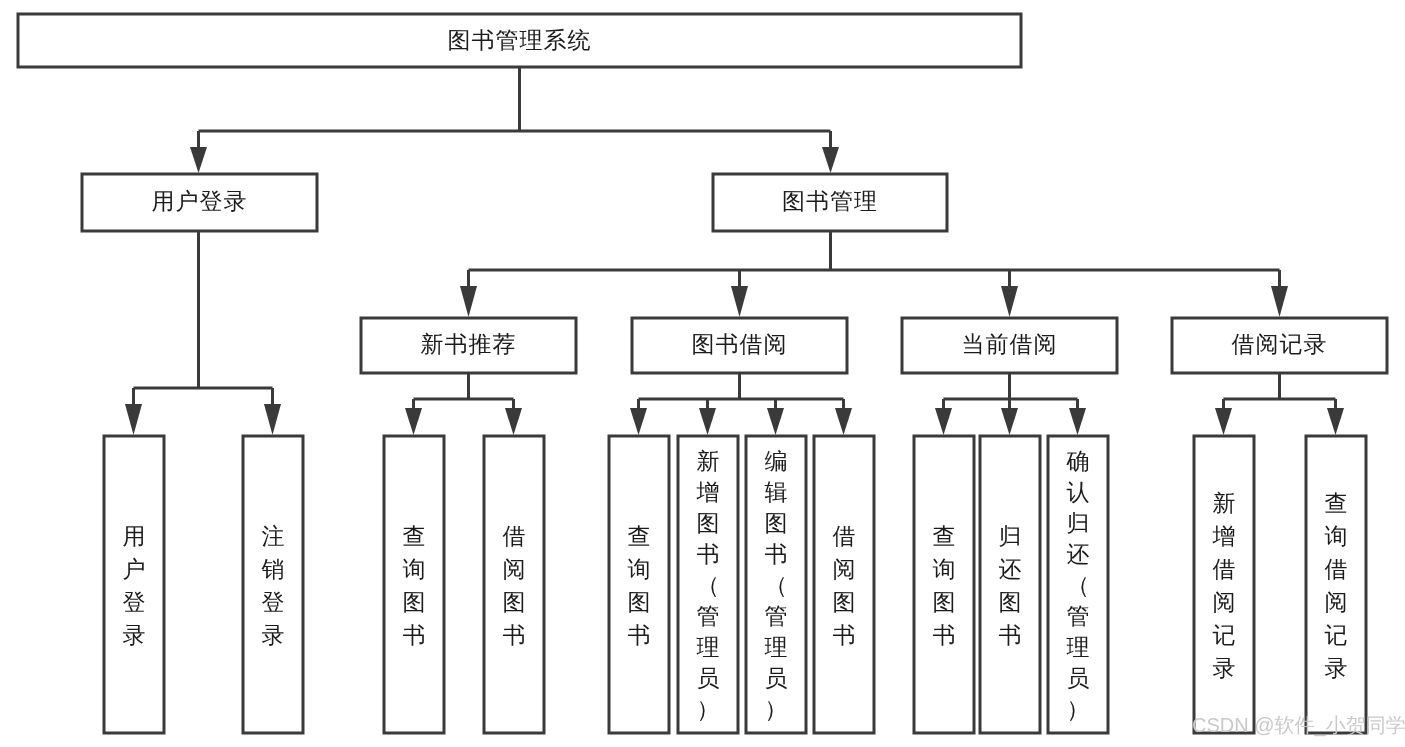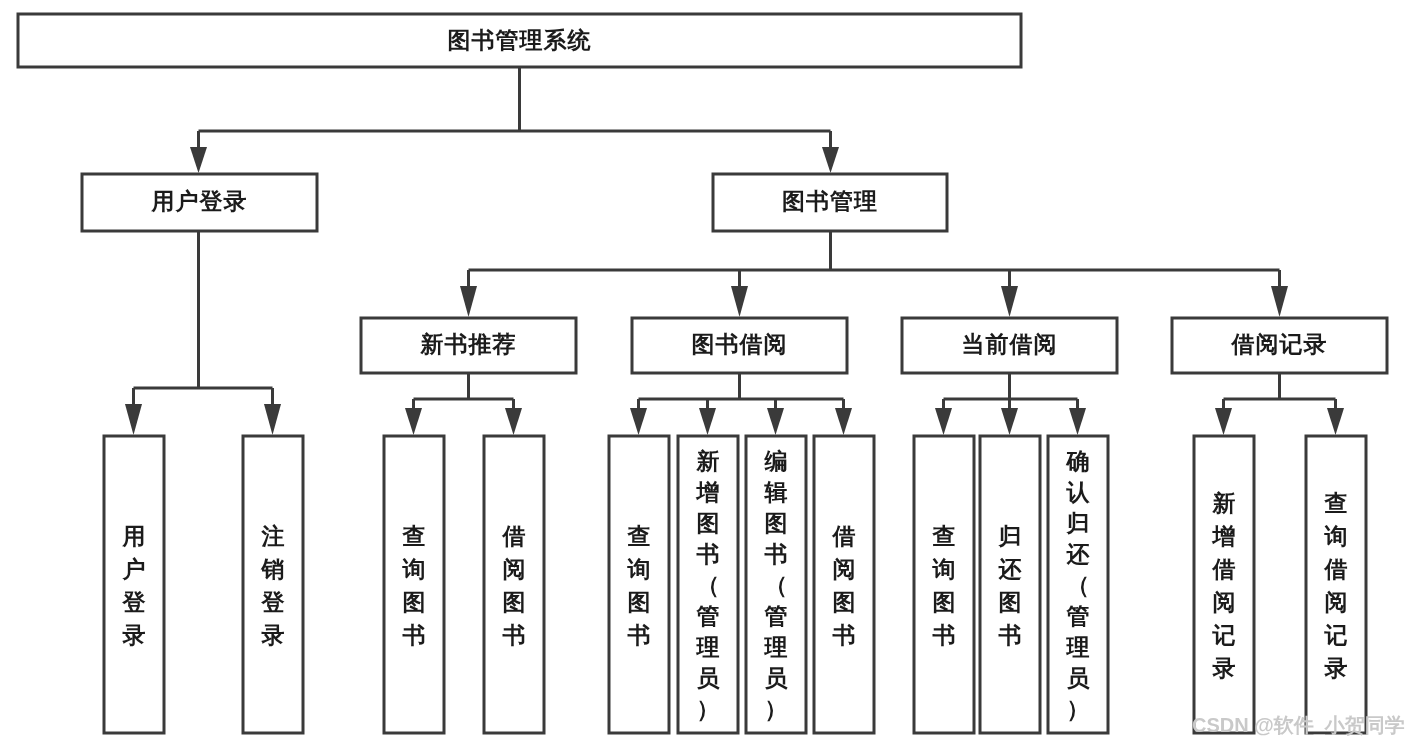--- a/index.html
+++ b/index.html
@@ -10,21 +10,20 @@
   }
   body {
     font-family: "Liberation Sans", "DejaVu Sans", sans-serif;
   }
   #diagram-root {
     position: relative;
     width: 1405px;
     height: 747px;
     background: #ffffff;
     overflow: hidden;
-    font-weight: bold;
   }
   svg#tree-svg {
     position: absolute;
     left: 0;
     top: 0;
     width: 1405px;
     height: 747px;
     display: block;
   }
   .node-box {

